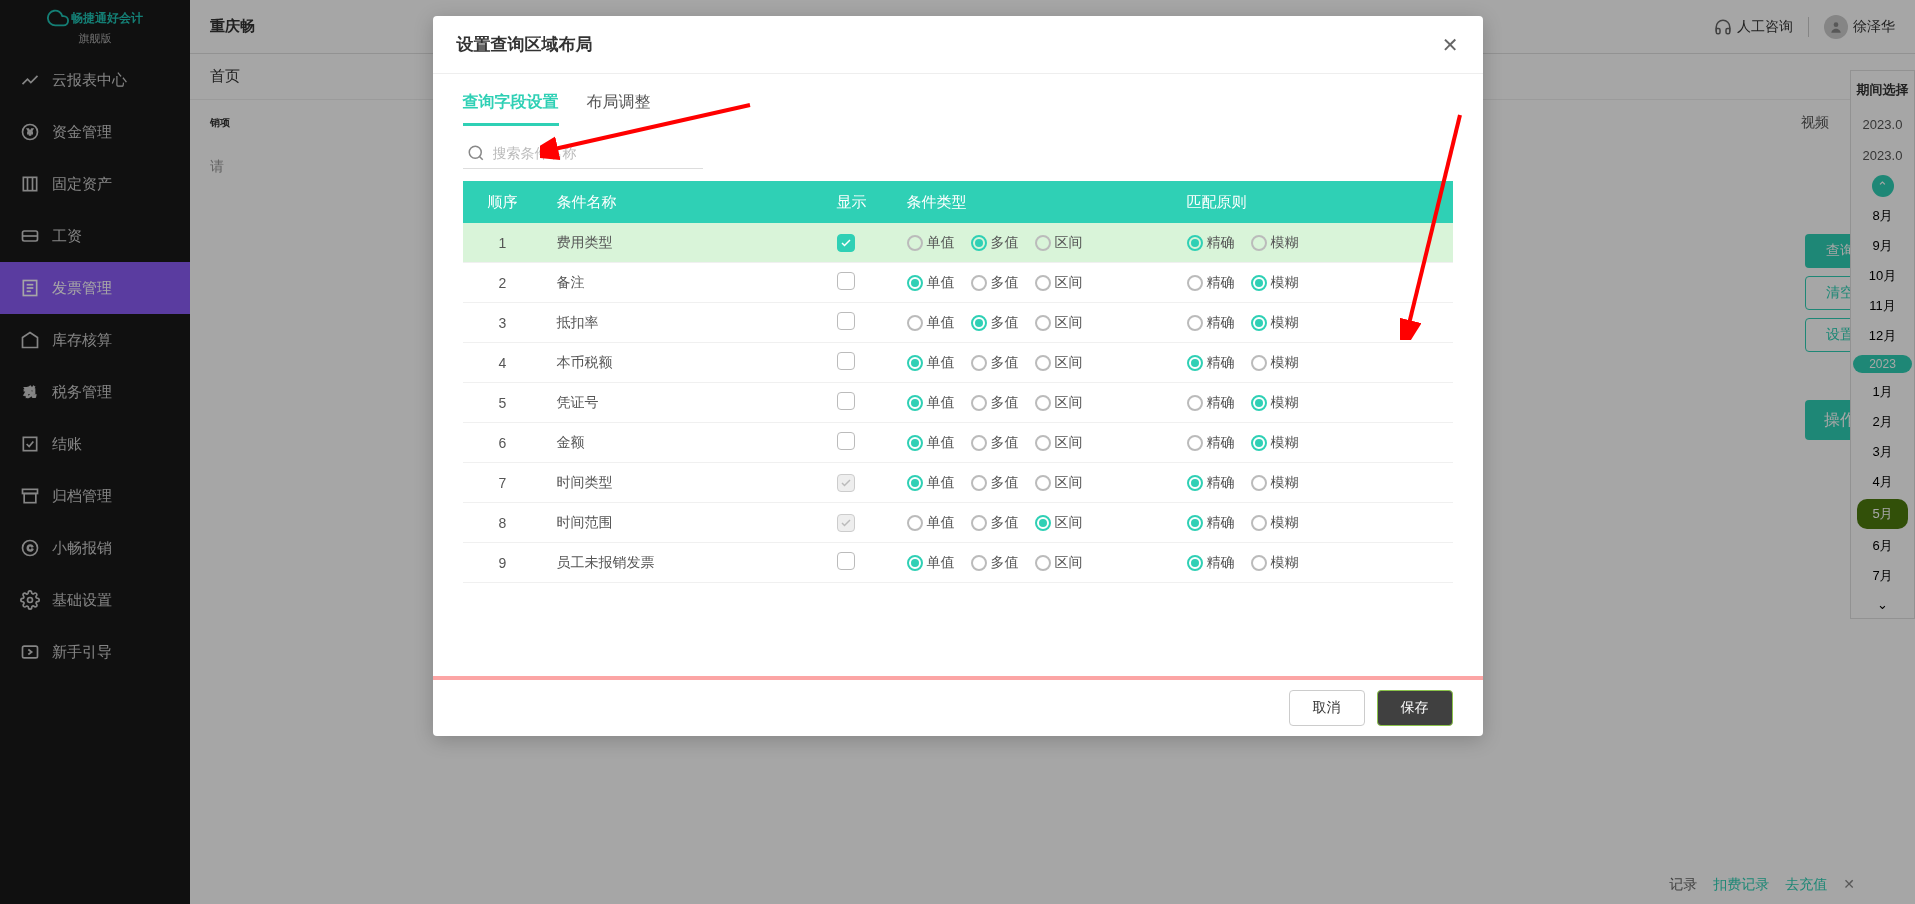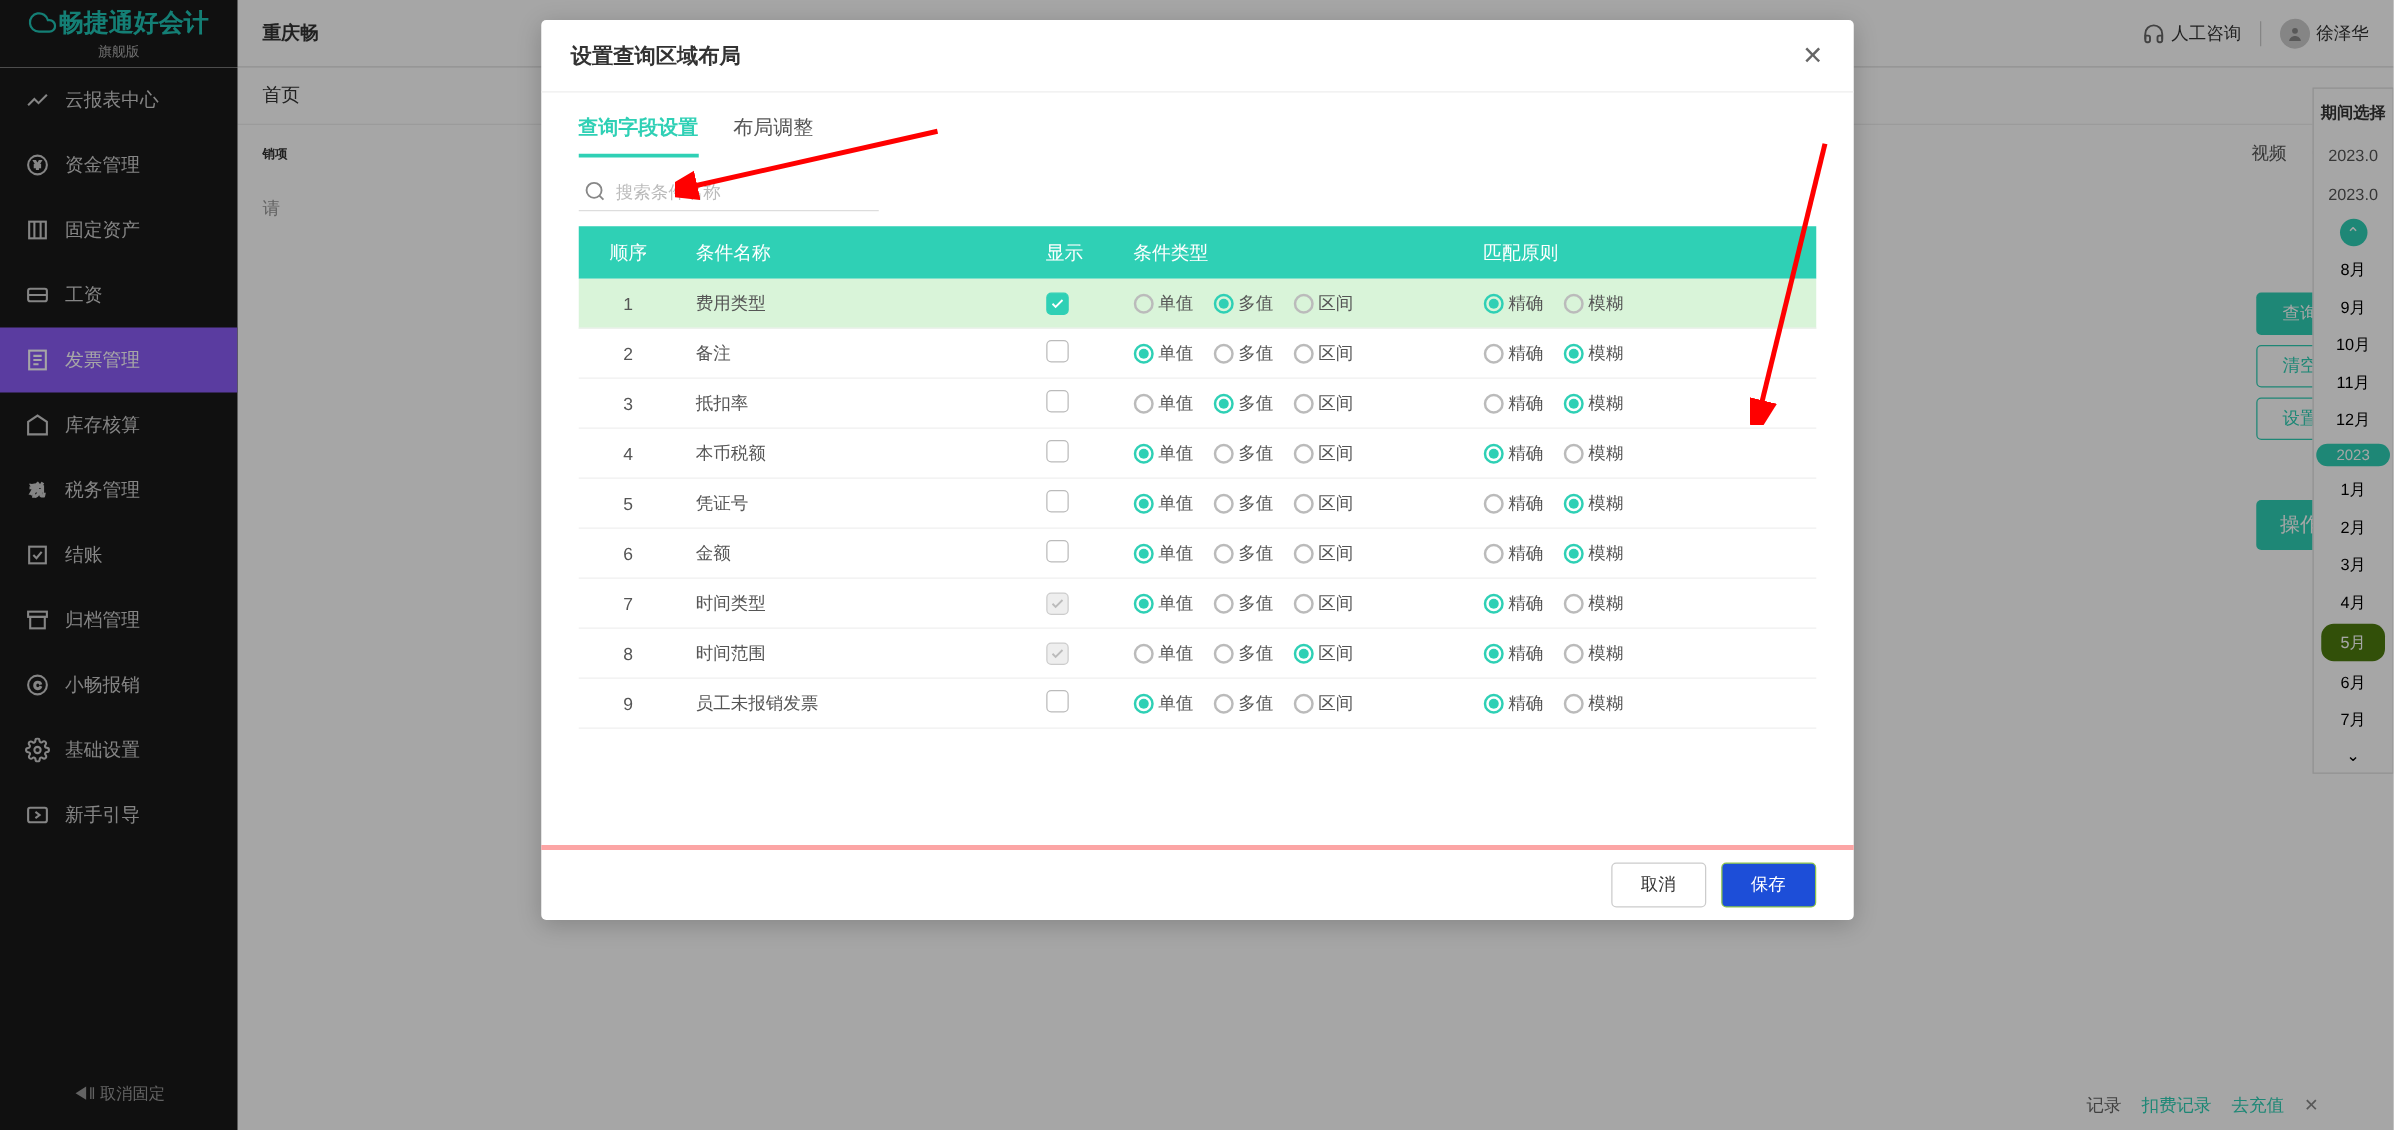--- a/index.html
+++ b/index.html
@@ -1,19 +1,19 @@
 <!DOCTYPE html>
 <html><head>
   <meta charset="utf-8">
   <style>
     * { margin: 0; padding: 0; box-sizing: border-box; }
     body { font-family: "Microsoft YaHei", "PingFang SC", sans-serif; background: #f5f5f5; overflow: hidden; width: 1915px; height: 904px; position: relative; }
     .topbar { position: absolute; top: 0; left: 0; right: 0; height: 54px; background: #fff; border-bottom: 1px solid #e0e0e0; display: flex; align-items: center; z-index: 5; }
     .logo { width: 190px; height: 54px; display: flex; flex-direction: column; align-items: center; justify-content: center; color: #1fc3b4; background: #1a1a1a; }
-    .logo-main { font-size: 20px; font-weight: bold; display: flex; align-items: center; gap: 2px; }
+    .logo-main { font-size: 12px; font-weight: bold; display: flex; align-items: center; gap: 2px; }
     .logo-sub { font-size: 11px; color: #aaa; margin-top: 2px; }
     .logo-icon { width: 22px; height: 22px; }
     .topbar-right { position: absolute; right: 20px; display: flex; align-items: center; gap: 15px; }
     .consult { display: flex; align-items: center; gap: 5px; color: #333; font-size: 14px; }
     .divider { width: 1px; height: 20px; background: #ccc; }
     .avatar { width: 24px; height: 24px; border-radius: 50%; background: #ccc; display: inline-flex; align-items: center; justify-content: center; }
     .sidebar { position: absolute; left: 0; top: 54px; bottom: 0; width: 190px; background: #1a1a1a; color: #ccc; overflow-y: auto; z-index: 4; }
     .side-item { display: flex; align-items: center; gap: 12px; padding: 16px 20px; font-size: 15px; cursor: pointer; }
     .side-item.active { background: #8b5cf6; color: #fff; align-items: center; }
     .side-icon { width: 20px; height: 20px; display: inline-flex; align-items: center; justify-content: center; font-size: 16px; }
@@ -59,21 +59,21 @@
     .chk.on { background: #2fd0b5; border-color: #2fd0b5; color: #fff; }
     .chk.disabled { background: #eee; border-color: #ccc; color: #bbb; cursor: not-allowed; }
     .chk.on svg { width: 12px; height: 12px; }
     .radio-group { display: flex; gap: 16px; }
     .radio { display: inline-flex; align-items: center; gap: 4px; cursor: pointer; }
     .rcircle { width: 16px; height: 16px; border: 2px solid #bbb; border-radius: 50%; display: inline-flex; align-items: center; justify-content: center; }
     .rcircle.sel { border-color: #2fd0b5; }
     .rcircle.sel::after { content: ""; width: 8px; height: 8px; background: #2fd0b5; border-radius: 50%; }
     .modal-footer { margin-top: auto; height: 60px; border-top: 4px solid #fca5a5; display: flex; align-items: center; justify-content: flex-end; gap: 12px; padding: 0 30px; }
     .btn { min-width: 76px; height: 36px; border-radius: 4px; border: 1px solid #ccc; background: #fff; color: #333; font-size: 14px; cursor: pointer; }
-    .btn.primary { background: #1d4ed8; border-color: #8bc34a; color: #fff; }
+    .btn.primary { background: #404040; border-color: #8bc34a; color: #fff; }
     .arrow-annot { position: absolute; z-index: 30; pointer-events: none; }
   </style>
 </head>
 <body>
 
 <div class="topbar">
   <div class="logo">
     <div class="logo-main">
       <svg class="logo-icon" viewBox="0 0 24 24" fill="none" stroke="#1fc3b4" stroke-width="2">
           <path d="M18 10h-1.26A8 8 0 1 0 9 20h9a5 5 0 0 0 0-10z"></path>
@@ -206,21 +206,20 @@
     </div>
     <div class="side-item">
       <span class="side-icon">
         <svg width="20" height="20" viewBox="0 0 24 24" fill="none" stroke="#ccc" stroke-width="2">
           <rect x="3" y="5" width="18" height="14" rx="2"></rect>
           <polyline points="10 9 14 12 10 15"></polyline>
         </svg>
       </span>
       <span>新手引导</span>
     </div>
-    <div class="side-footer">◀‖ 取消固定</div>
   </div>
 
 <div class="main-area">
   <div class="tab-bar">
     <span style="font-size:15px;color:#333;">首页</span>
   </div>
   <div class="content-top">
     <div style="font-size:10px;font-weight:bold;color:#333;">销项</div>
     <div class="content-top-right">
       <span>视频</span>

